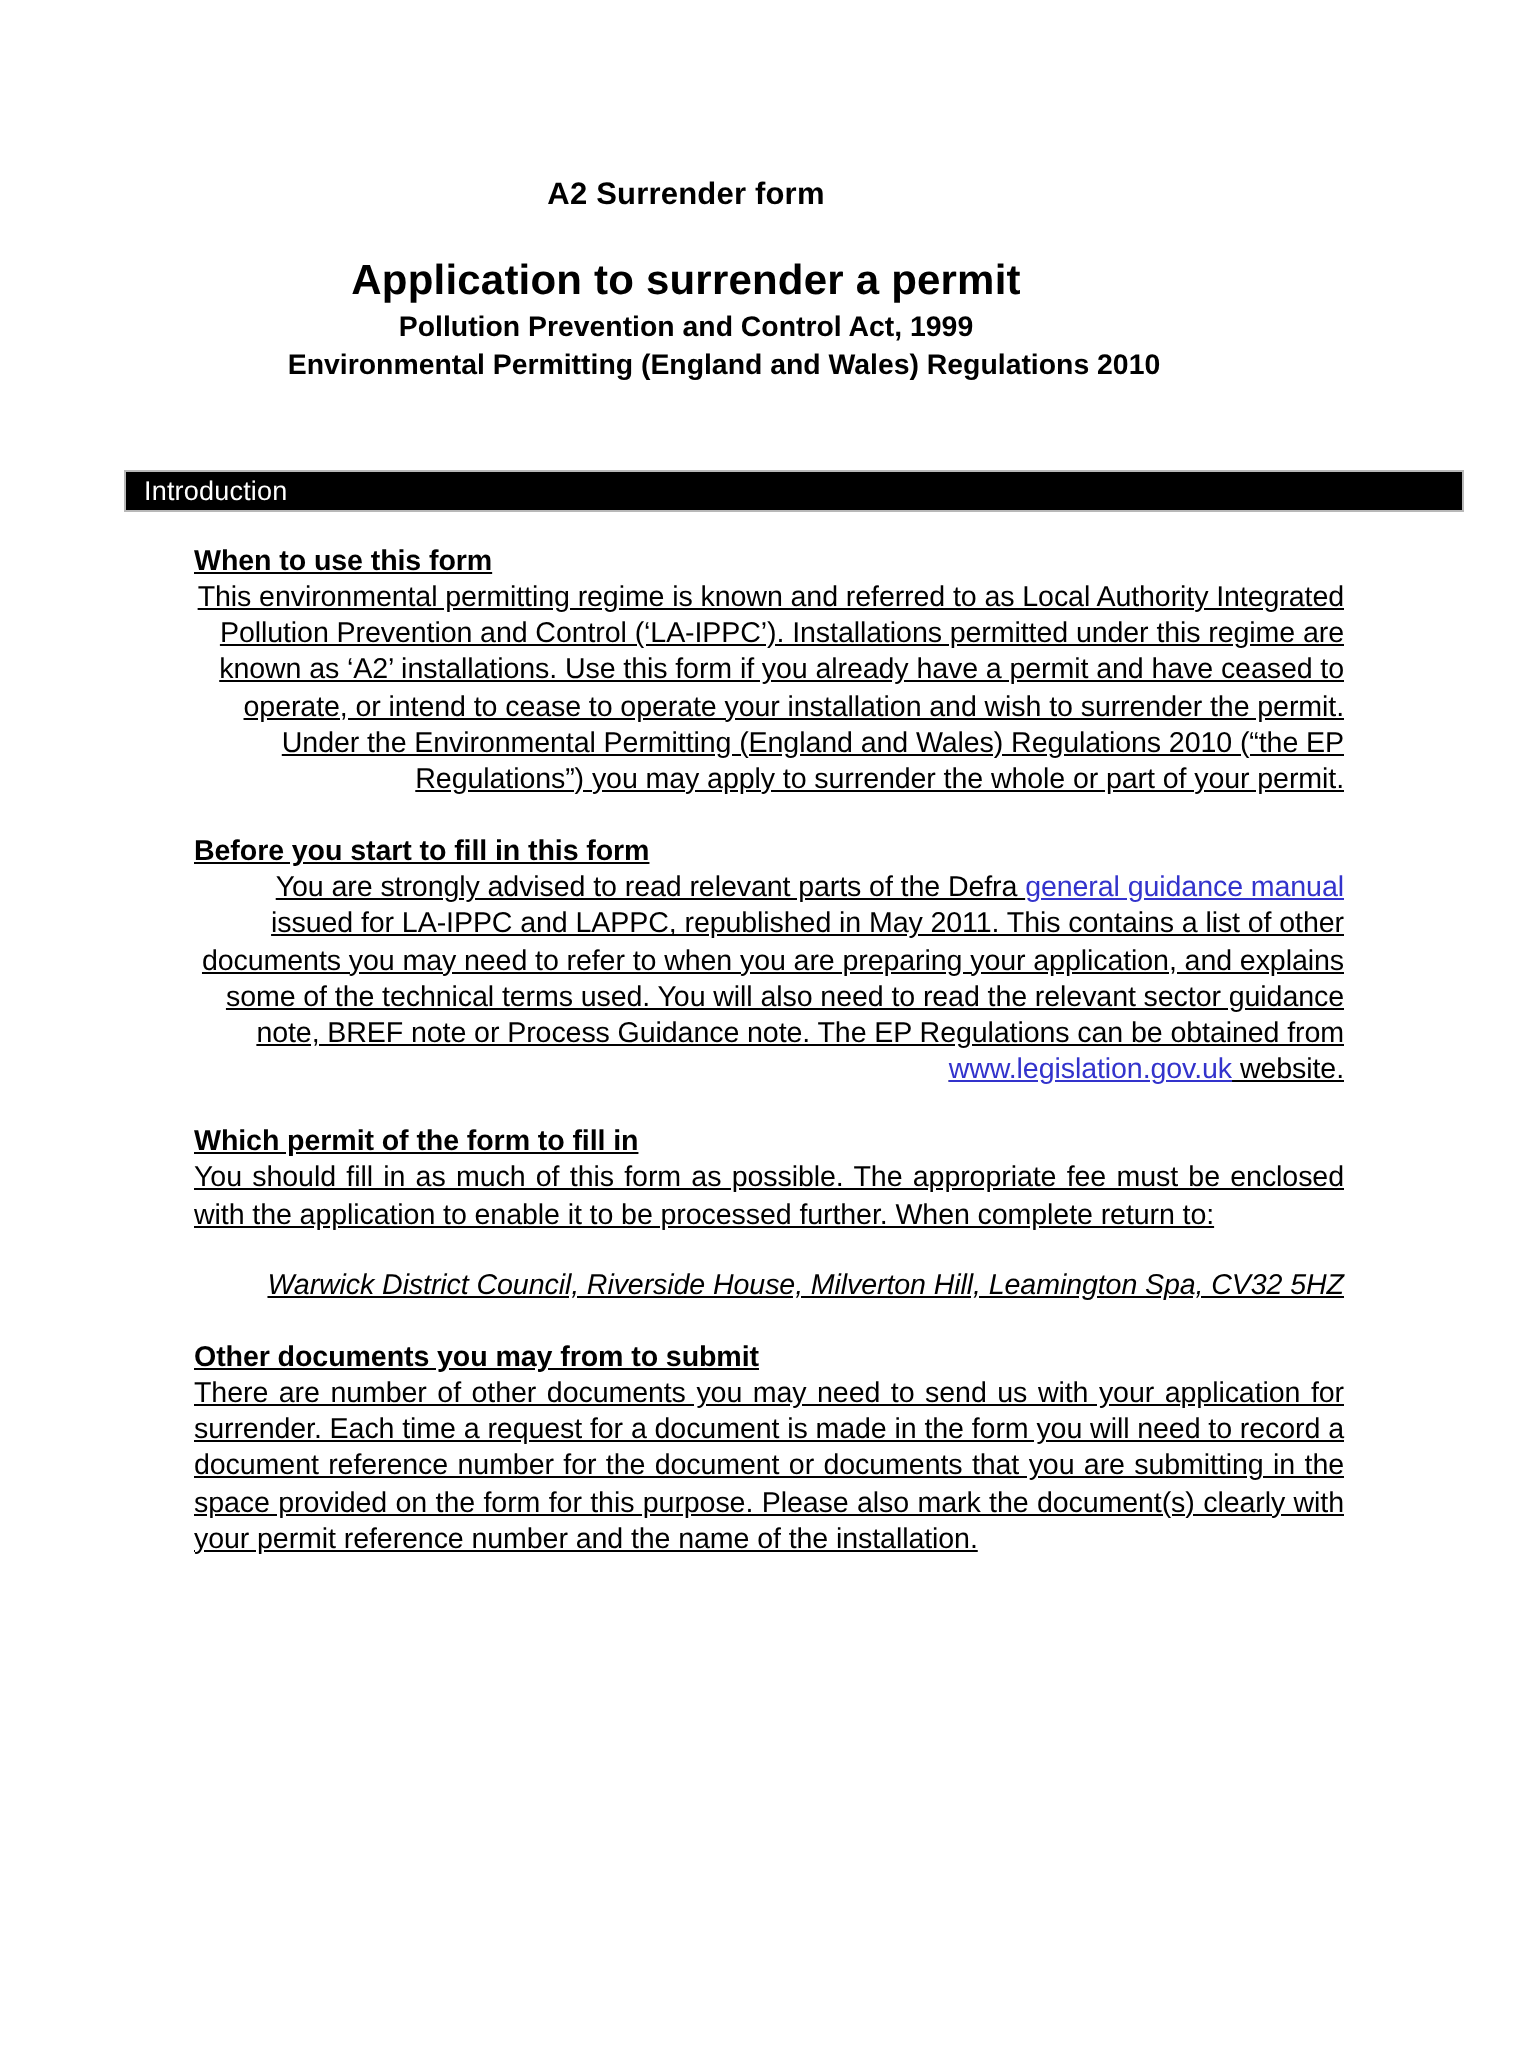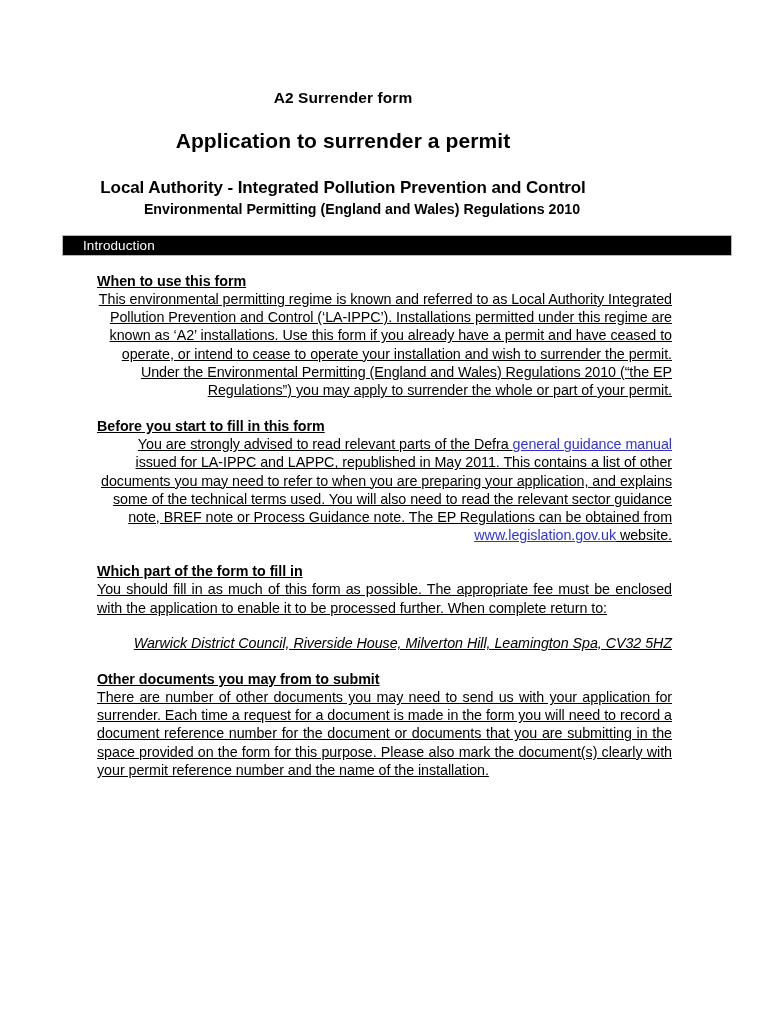--- a/index.html
+++ b/index.html
@@ -75,21 +75,21 @@
     width: 670px;
     height: 21px;
     background: #000000;
     border: 1px solid #b8b8b8;
     box-sizing: border-box;
   }
   .section-banner-label {
     color: #ffffff;
     font-size: 13.5px;
     line-height: 19px;
-    padding-left: 20px;
+    padding-left: 9px;
     display: block;
     letter-spacing: 0.1px;
   }
 
   
   .body-wrap {
     position: absolute;
     left: 97px;
     top: 272px;
     width: 575px;
@@ -130,21 +130,21 @@
   }
 </style>
 </head>
 <body>
 
 <div class="page">
 
   <div class="title-block">
     <div class="doc-kicker">A2 Surrender form</div>
     <div class="doc-title">Application to surrender a permit</div>
-    <div class="doc-subtitle-1">Local Authority - Integrated Pollution Prevention and Control</div>
+    <div class="doc-subtitle-2">Pollution Prevention and Control Act, 1999</div>
     <div class="doc-subtitle-3">Environmental Permitting (England and Wales) Regulations 2010</div>
   </div>
 
   <div class="section-banner">
     <span class="section-banner-label">Introduction</span>
   </div>
 
   <div class="body-wrap">
 
     <div>
@@ -155,21 +155,21 @@
     <div class="block-gap"></div>
 
     <div>
       <p class="sec-heading">Before you start to fill in this form</p>
       <p class="sec-para"><span>You are strongly advised to read relevant parts of the Defra </span><a class="doclink" href="#">general guidance manual</a><span> issued for LA-IPPC and LAPPC, republished in May 2011. This contains a list of other documents you may need to refer to when you are preparing your application, and explains some of the technical terms used. You will also need to read the relevant sector guidance note, BREF note or Process Guidance note. The EP Regulations can be obtained from </span><a class="doclink" href="#">www.legislation.gov.uk</a><span> website.</span></p>
     </div>
 
     <div class="block-gap"></div>
 
     <div>
-      <p class="sec-heading">Which part of the form to fill in</p>
+      <p class="sec-heading">Which permit of the form to fill in</p>
       <p class="sec-para justify">You should fill in as much of this form as possible. The appropriate fee must be enclosed with the application to enable it to be processed further. When complete return to:</p>
       <div class="block-gap-sm"></div>
       <p class="sec-para italic">Warwick District Council, Riverside House, Milverton Hill, Leamington Spa, CV32 5HZ</p>
     </div>
 
     <div class="block-gap"></div>
 
     <div>
       <p class="sec-heading">Other documents you may from to submit</p>
       <p class="sec-para justify">There are number of other documents you may need to send us with your application for surrender. Each time a request for a document is made in the form you will need to record a document reference number for the document or documents that you are submitting in the space provided on the form for this purpose. Please also mark the document(s) clearly with your permit reference number and the name of the installation.</p>

